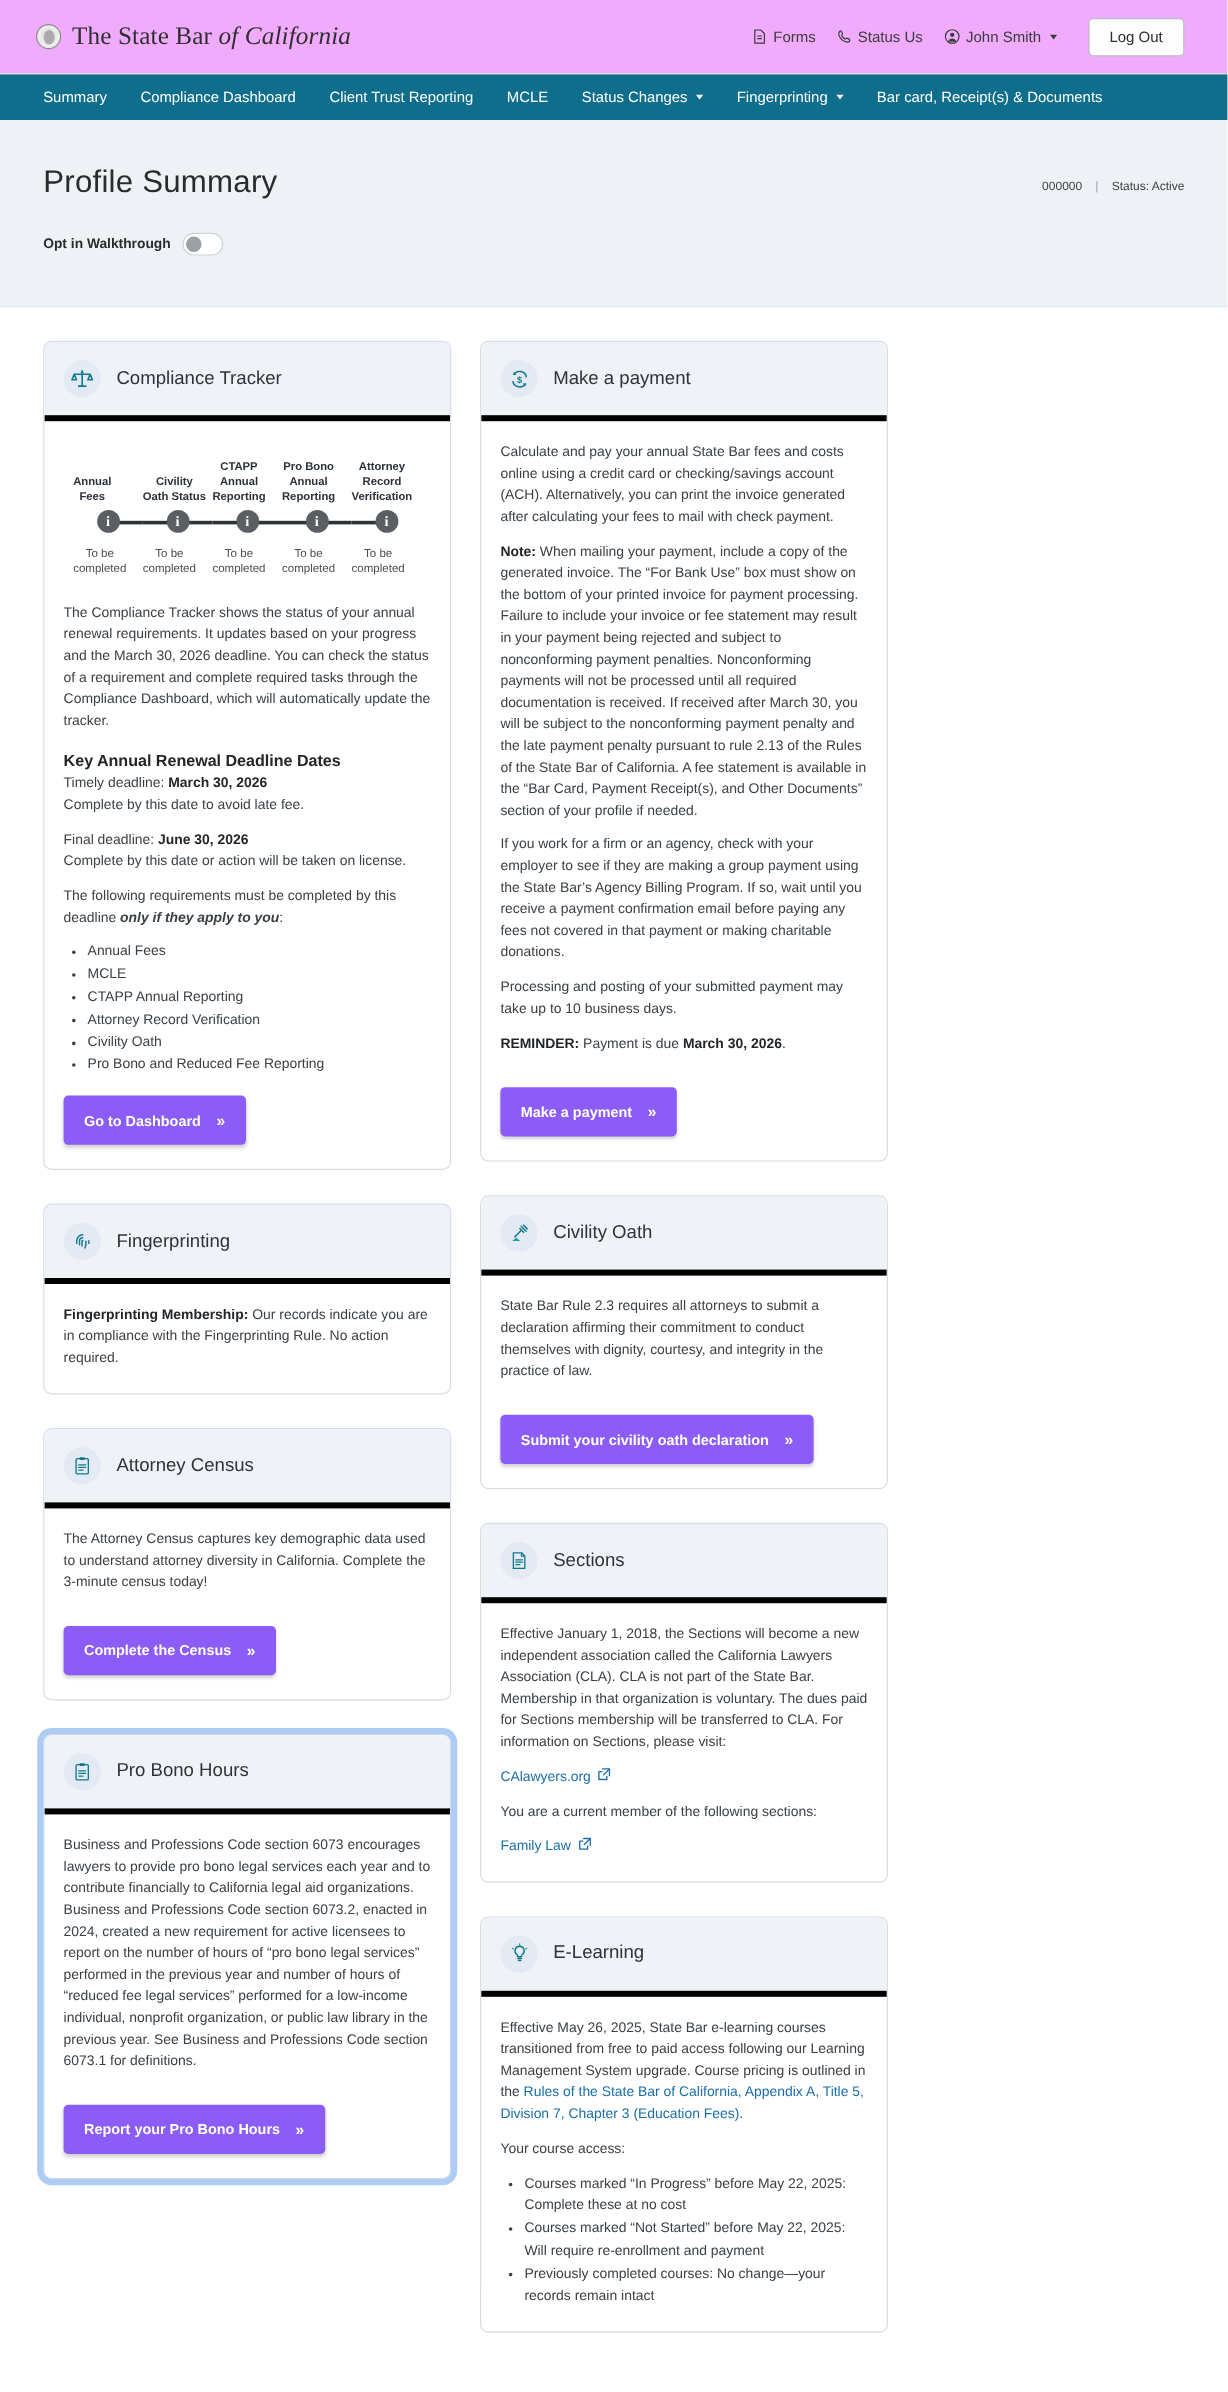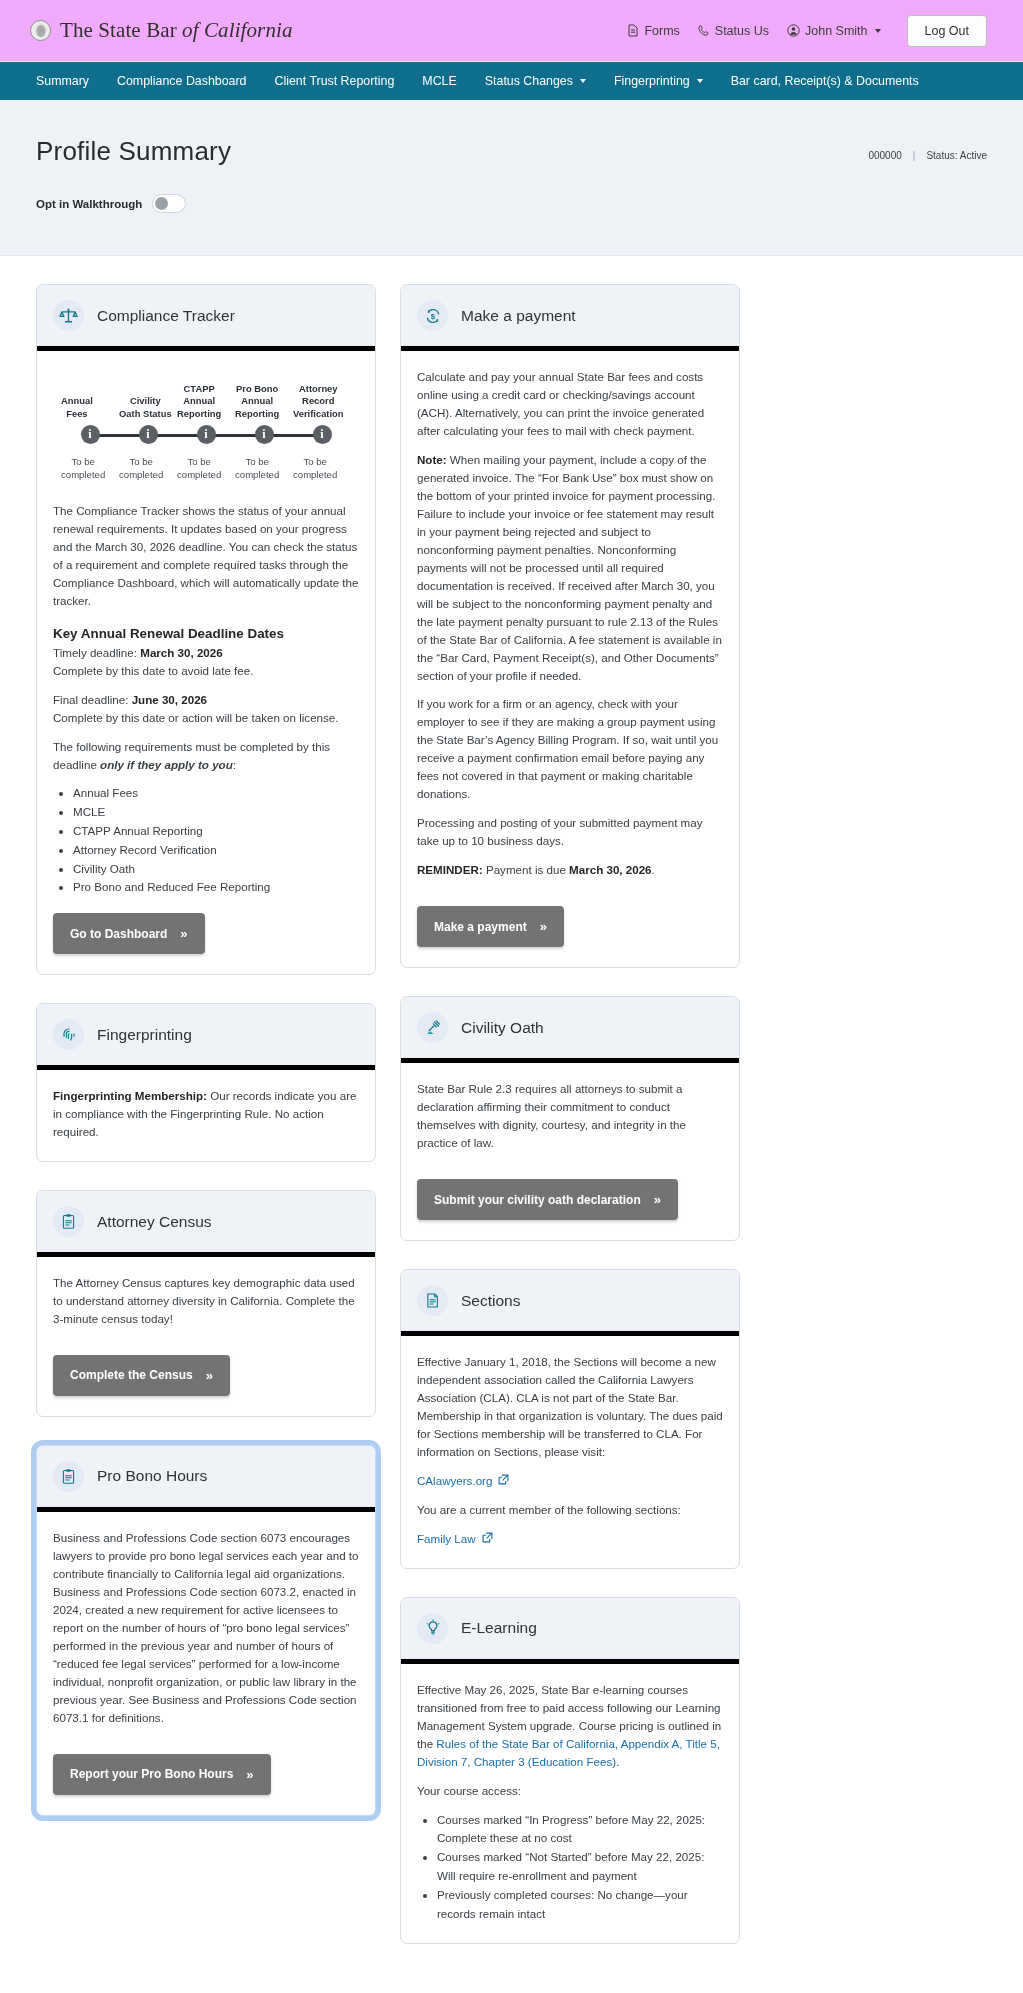--- a/index.html
+++ b/index.html
@@ -183,21 +183,21 @@
   .t i { font-style: italic; font-weight: bold; }
   h4.sub {
     font-size: 13.4px; font-weight: bold; color: #232629;
     margin: 16px 0 3px 0;
   }
   ul.bul { margin: 3px 0 0 20px; }
   ul.bul li { font-size: 11.6px; line-height: 1.62; color: #3b4045; }
 
   .btn {
     display: inline-flex; align-items: center; gap: 13px;
-    background: #737373;
+    background: #8b5cf6;
     color: #ffffff;
     border: none;
     border-radius: 4px;
     font-family: inherit;
     font-size: 12px;
     font-weight: bold;
     padding: 13px 17px;
     margin-top: 16px;
     cursor: pointer;
     box-shadow: 0 2px 3px rgba(0,0,0,.18);

